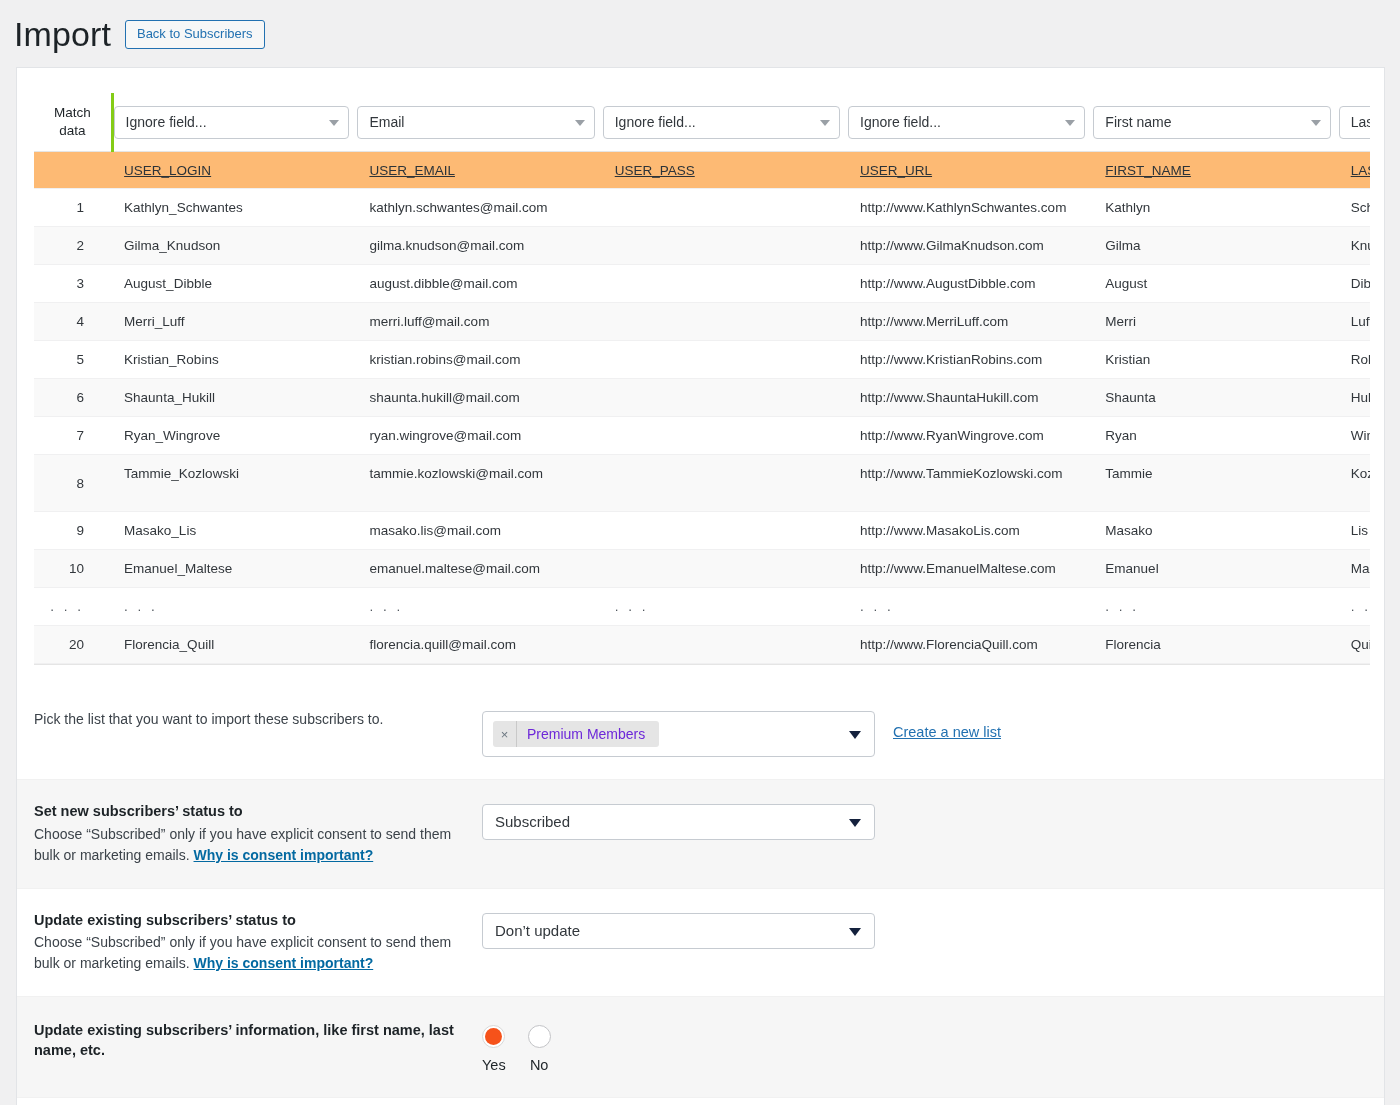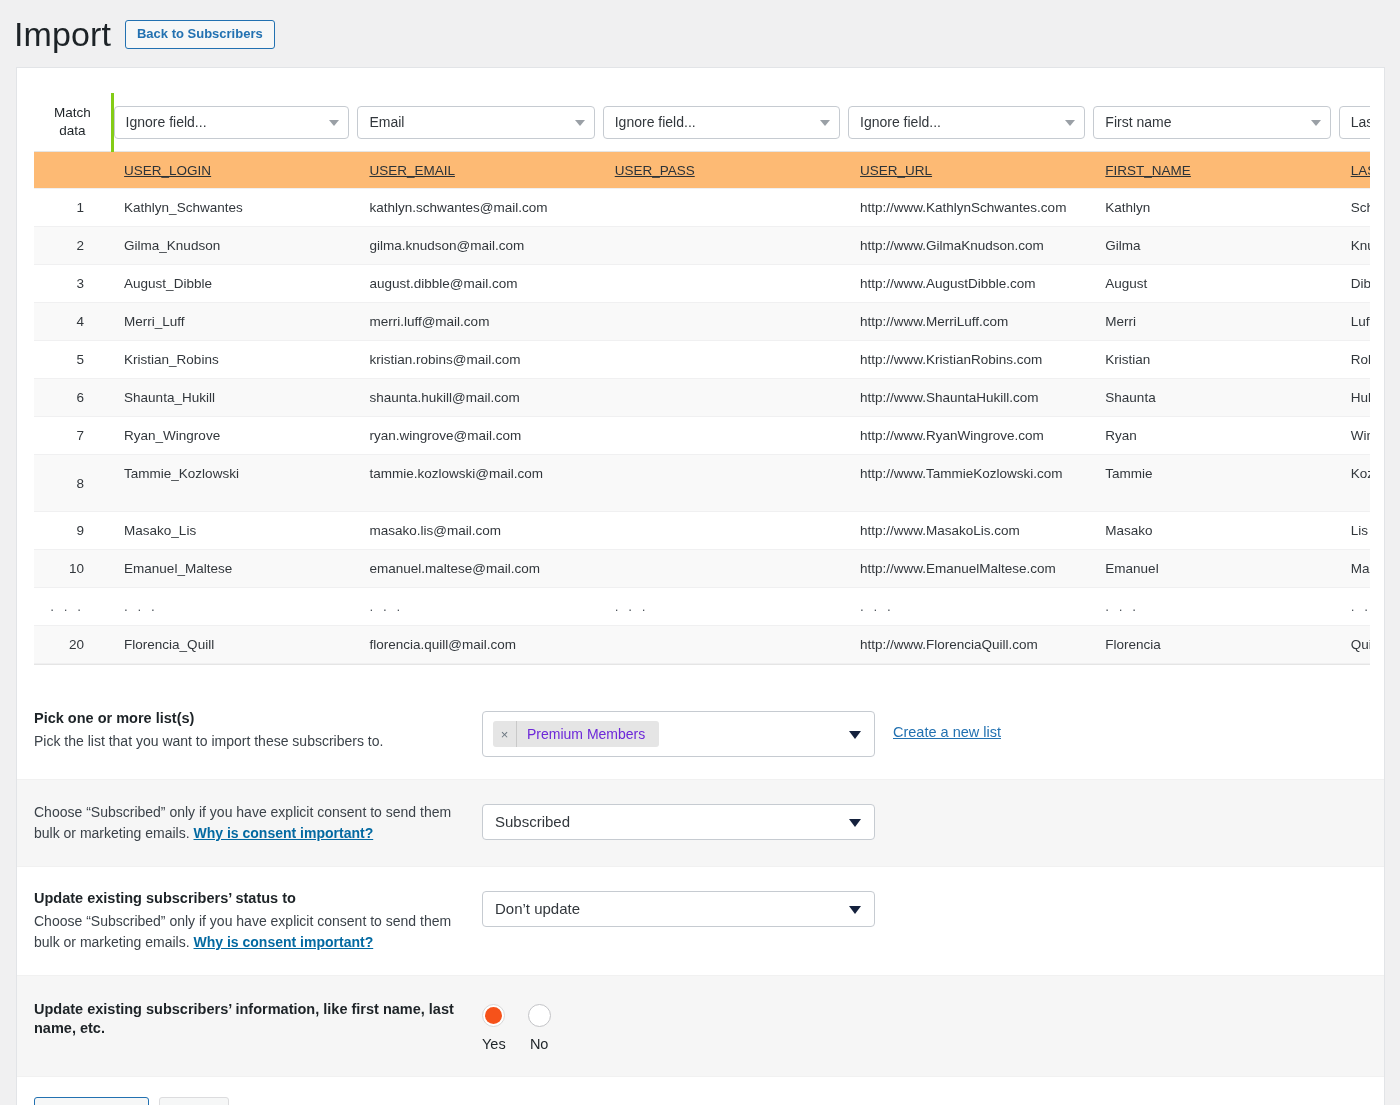--- a/index.html
+++ b/index.html
@@ -21,21 +21,21 @@
   .page-title {
     font-size: 34px;
     font-weight: 400;
     color: #1d2327;
     line-height: 1.2;
     letter-spacing: .1px;
   }
   .btn-back {
     display: inline-block;
     font-size: 13px;
-    font-weight: 700;
+    font-weight: 400;
     color: #2271b1;
     background: #f6f7f7;
     border: 1px solid #2271b1;
     border-radius: 3px;
     padding: 6px 11px 7px;
     line-height: 1.1;
     cursor: pointer;
   }
 
   
@@ -478,39 +478,39 @@
             <td>http://www.FlorenciaQuill.com</td>
             <td>Florencia</td>
             <td>Quill</td>
           </tr>
         </tbody>
     </table>
   </div>
 
   <div class="section" style="margin-top:22px;border-top:none;">
     <div class="labels">
-      <div class="sec-title">Pick one or more list(s)</div>
       <div class="sec-desc">Pick the list that you want to import these subscribers to.</div>
     </div>
     <div class="ctrl">
       <div class="ctrl-row">
         <div class="multiselect">
           <span class="token">
             <span class="x">×</span>
             <span class="tk-label">Premium Members</span>
           </span>
           <span class="ms-caret"></span>
         </div>
         <span class="create-link">Create a new list</span>
       </div>
     </div>
   </div>
 
   <div class="section alt">
     <div class="labels">
+      <div class="sec-title">Set new subscribers’ status to</div>
       <div class="sec-desc"><span>Choose “Subscribed” only if you have explicit consent to send them bulk or marketing emails. </span><span class="consent-link">Why is consent important?</span></div>
     </div>
     <div class="ctrl">
       <div class="status-select">
         <span>Subscribed</span>
         <span class="caret2"></span>
       </div>
     </div>
   </div>
 

